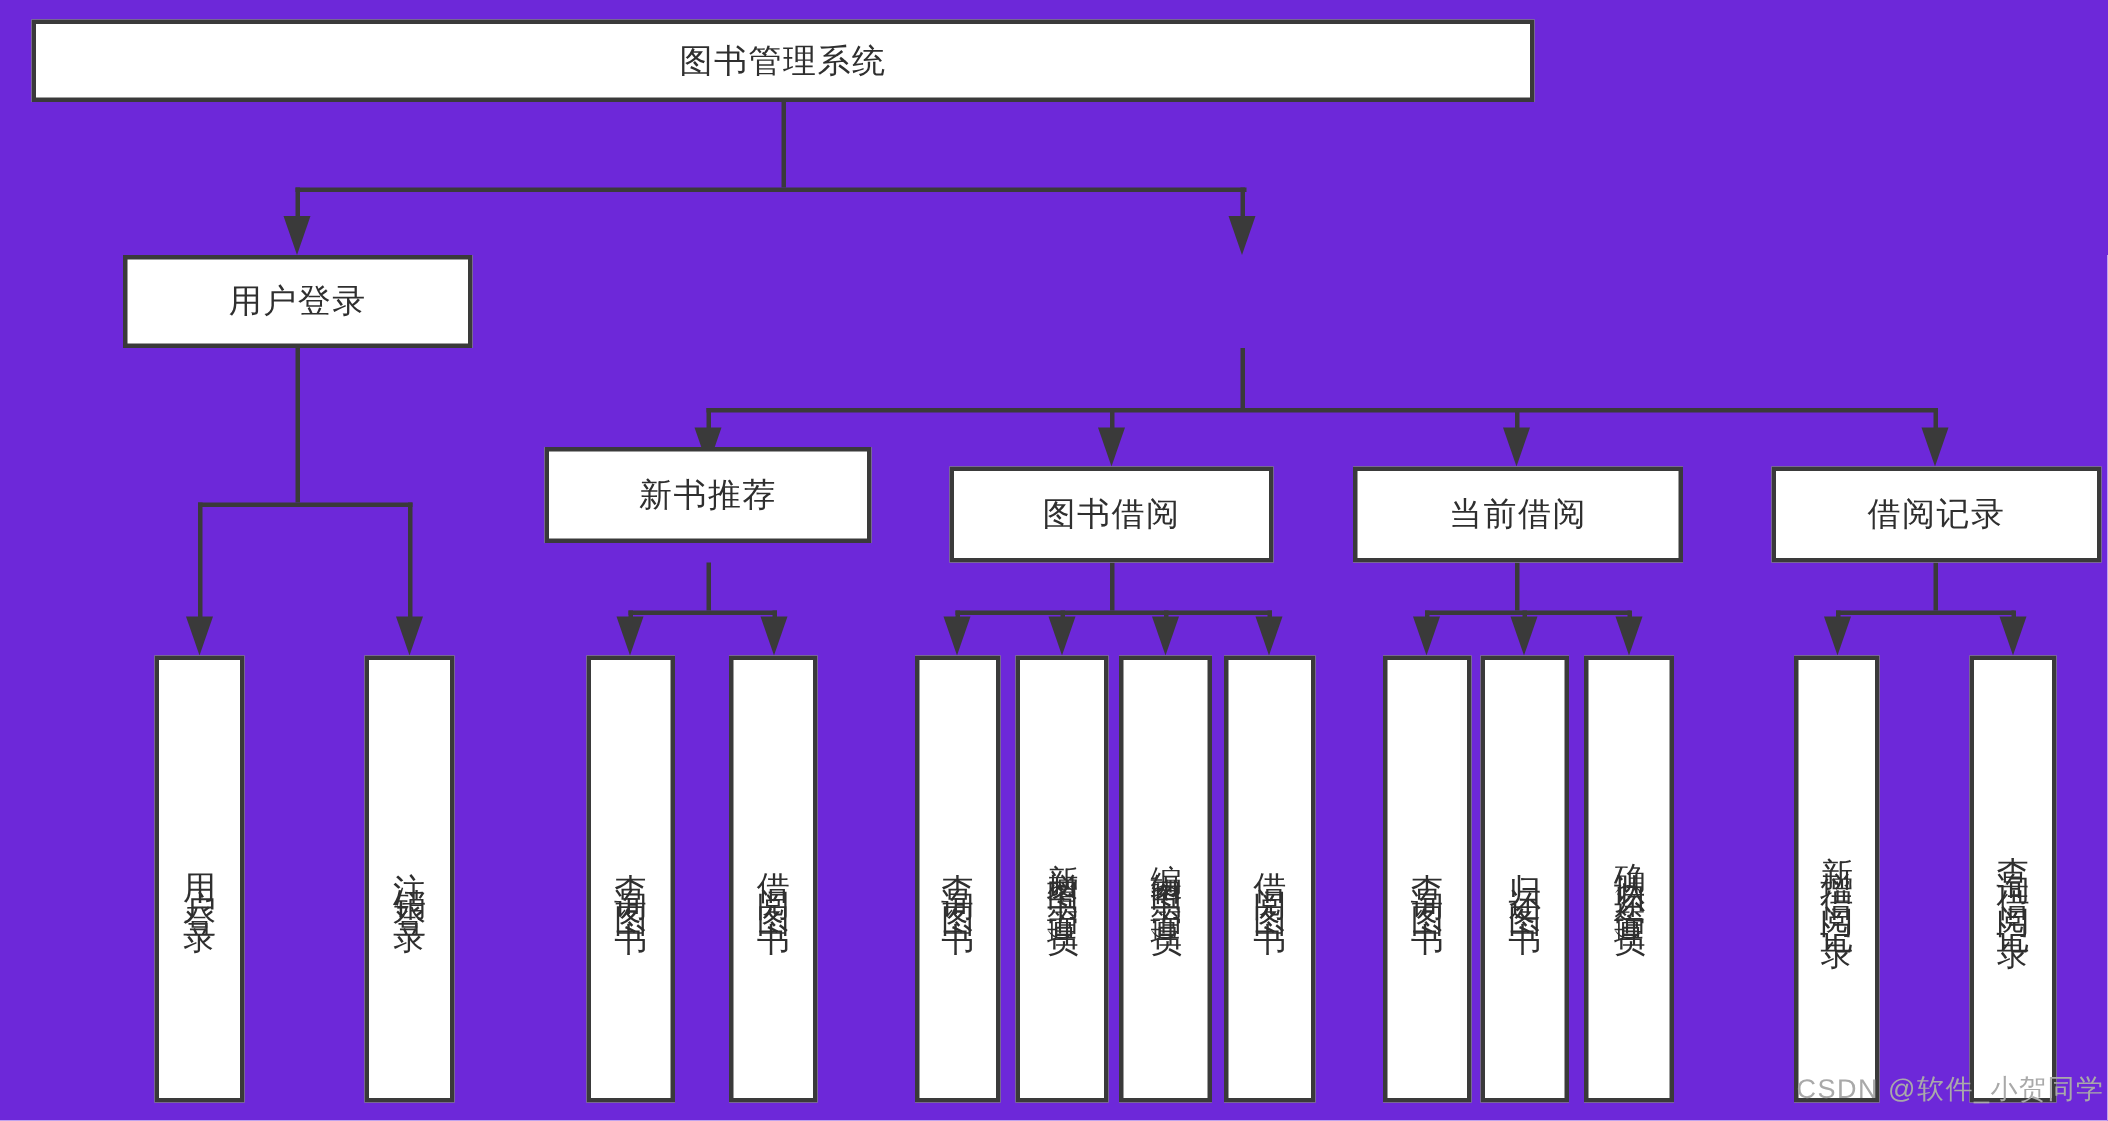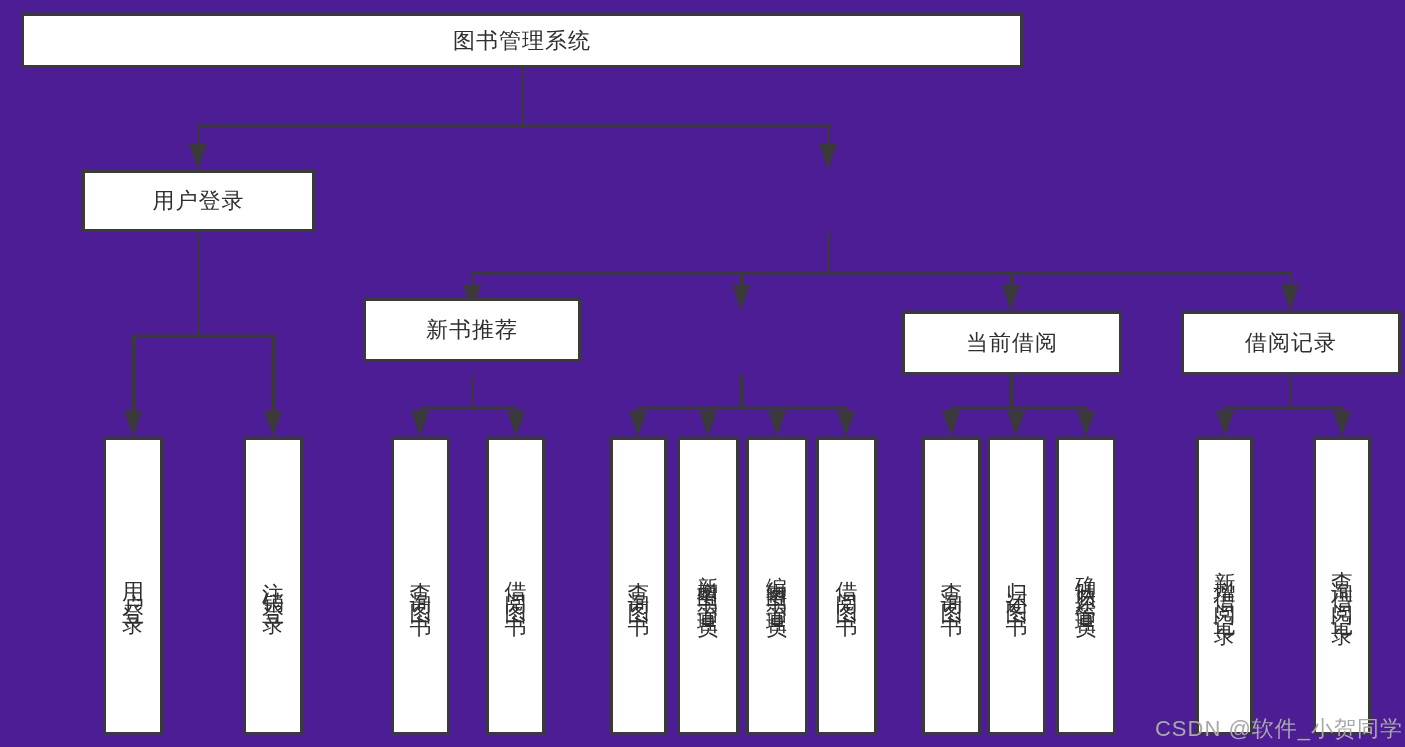--- a/index.html
+++ b/index.html
@@ -1,20 +1,20 @@
 <!DOCTYPE html>
 <html><head>
 <meta charset="utf-8">
 <style>
   html, body { margin: 0; padding: 0; background: #ffffff; }
   .stage {
     position: relative;
     width: 1405px;
     height: 747px;
-    background: #4c1d95;
+    background: #6d28d9;
     overflow: hidden;
     font-family: "Liberation Sans", "DejaVu Sans", sans-serif;
   }
   .box {
     position: absolute;
     background: #ffffff;
     border: 3px solid #3a3a3a;
     box-sizing: border-box;
     display: flex;
     align-items: center;
@@ -54,21 +54,21 @@
     height: 0;
     border-left: 9px solid transparent;
     border-right: 9px solid transparent;
     border-top: 26px solid #3a3a3a;
     z-index: 1;
   }
   .watermark {
     position: absolute;
     right: 2px;
     top: 714px;
-    font-size: 22px;
+    font-size: 18px;
     color: #a9a9a9;
     letter-spacing: 1px;
     z-index: 3;
     white-space: nowrap;
   }
 </style>
 </head>
 <body>
 
 <div class="stage">
@@ -76,20 +76,23 @@
   <div class="box" style="left:21px;top:13px;width:1002px;height:55px">
     <span class="hlabel">图书管理系统</span>
   </div>
 
   <div class="box" style="left:82px;top:170px;width:233px;height:62px">
     <span class="hlabel">用户登录</span>
   </div>
 
   <div class="box" style="left:363px;top:298px;width:218px;height:64px">
     <span class="hlabel">新书推荐</span>
+  </div>
+  <div class="box" style="left:633px;top:311px;width:216px;height:64px">
+    <span class="hlabel">图书借阅</span>
   </div>
   <div class="box" style="left:902px;top:311px;width:220px;height:64px">
     <span class="hlabel">当前借阅</span>
   </div>
   <div class="box" style="left:1181px;top:311px;width:220px;height:64px">
     <span class="hlabel">借阅记录</span>
   </div>
 
   <div class="box vbox" style="left:103px;width:60px">
     <span class="vtext">用户登录</span>

